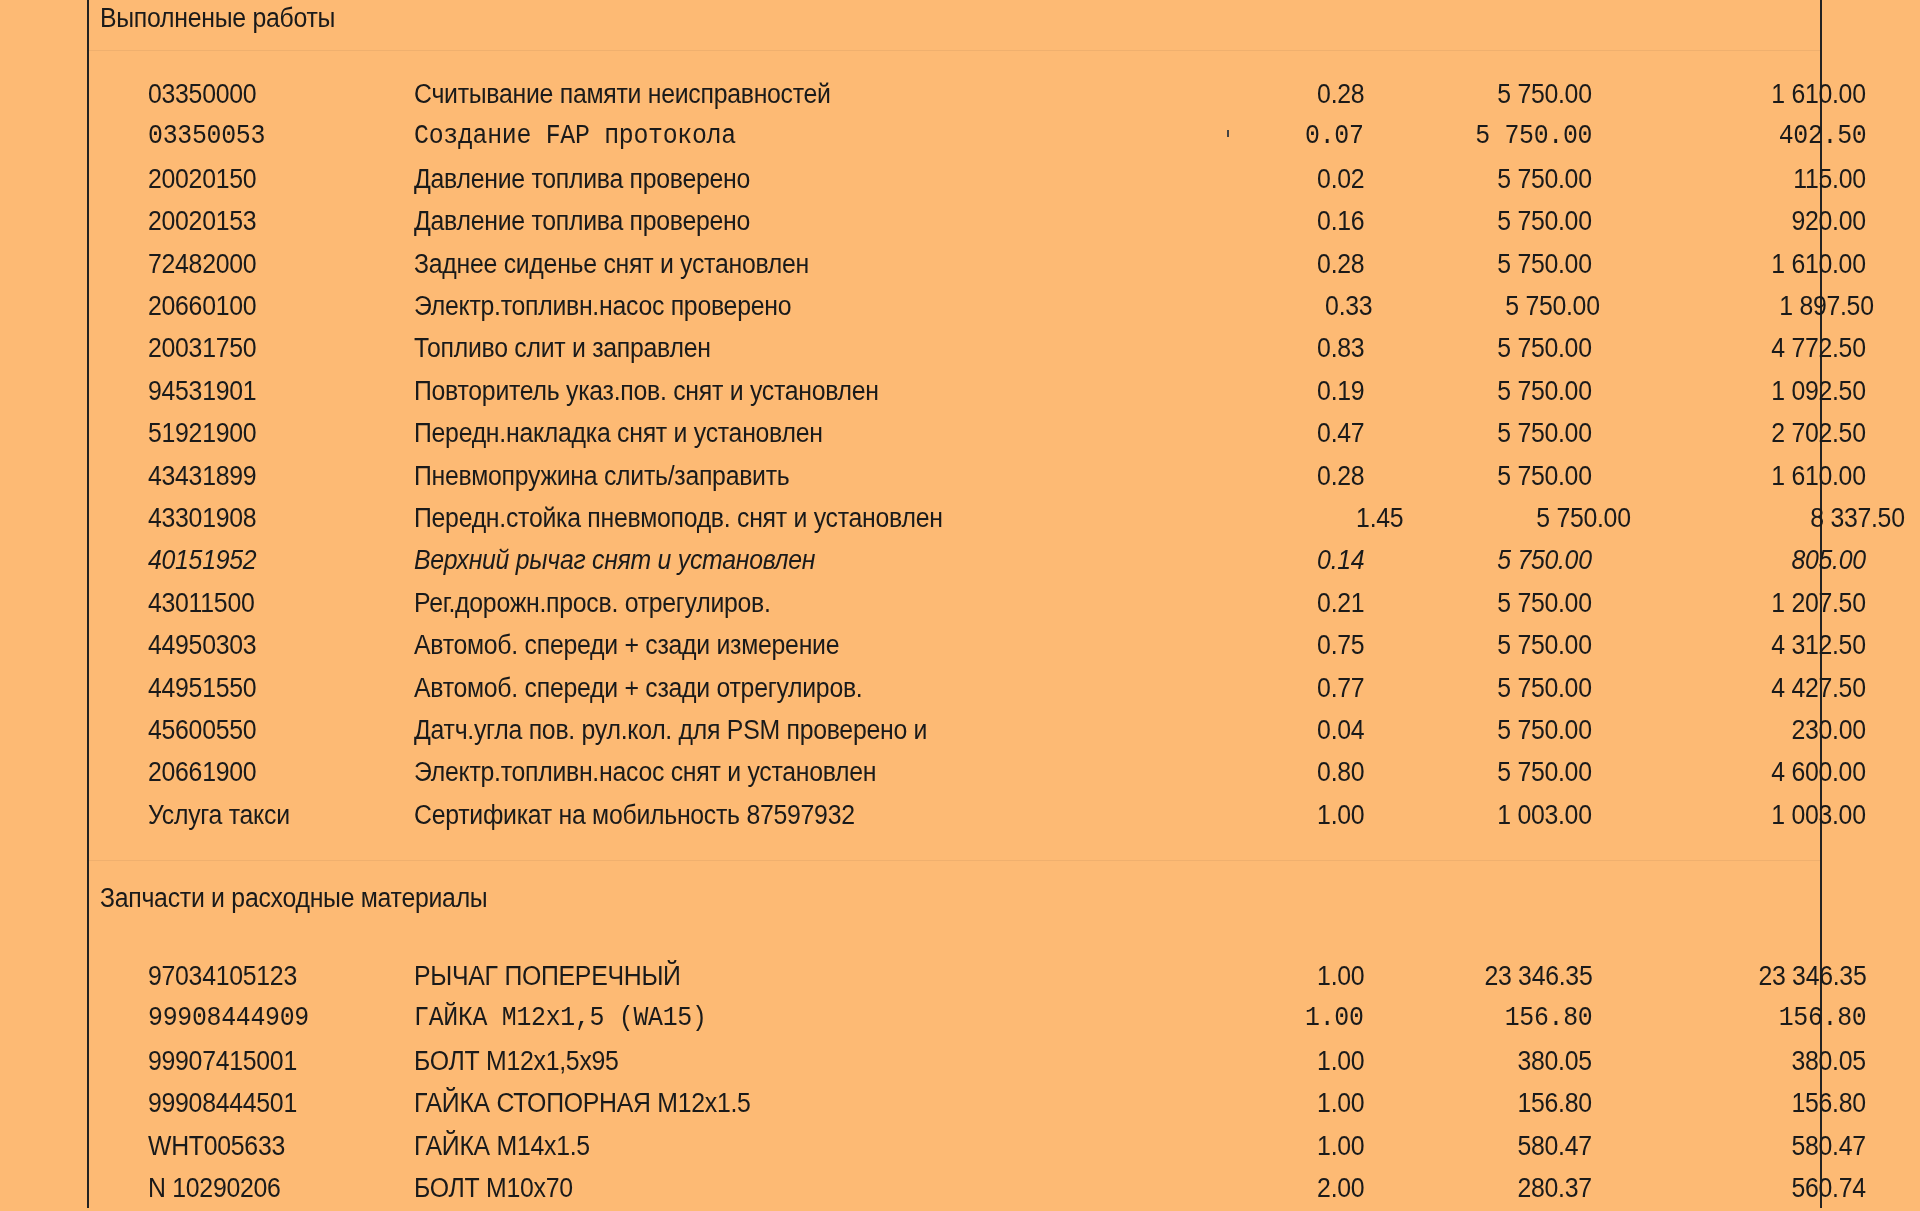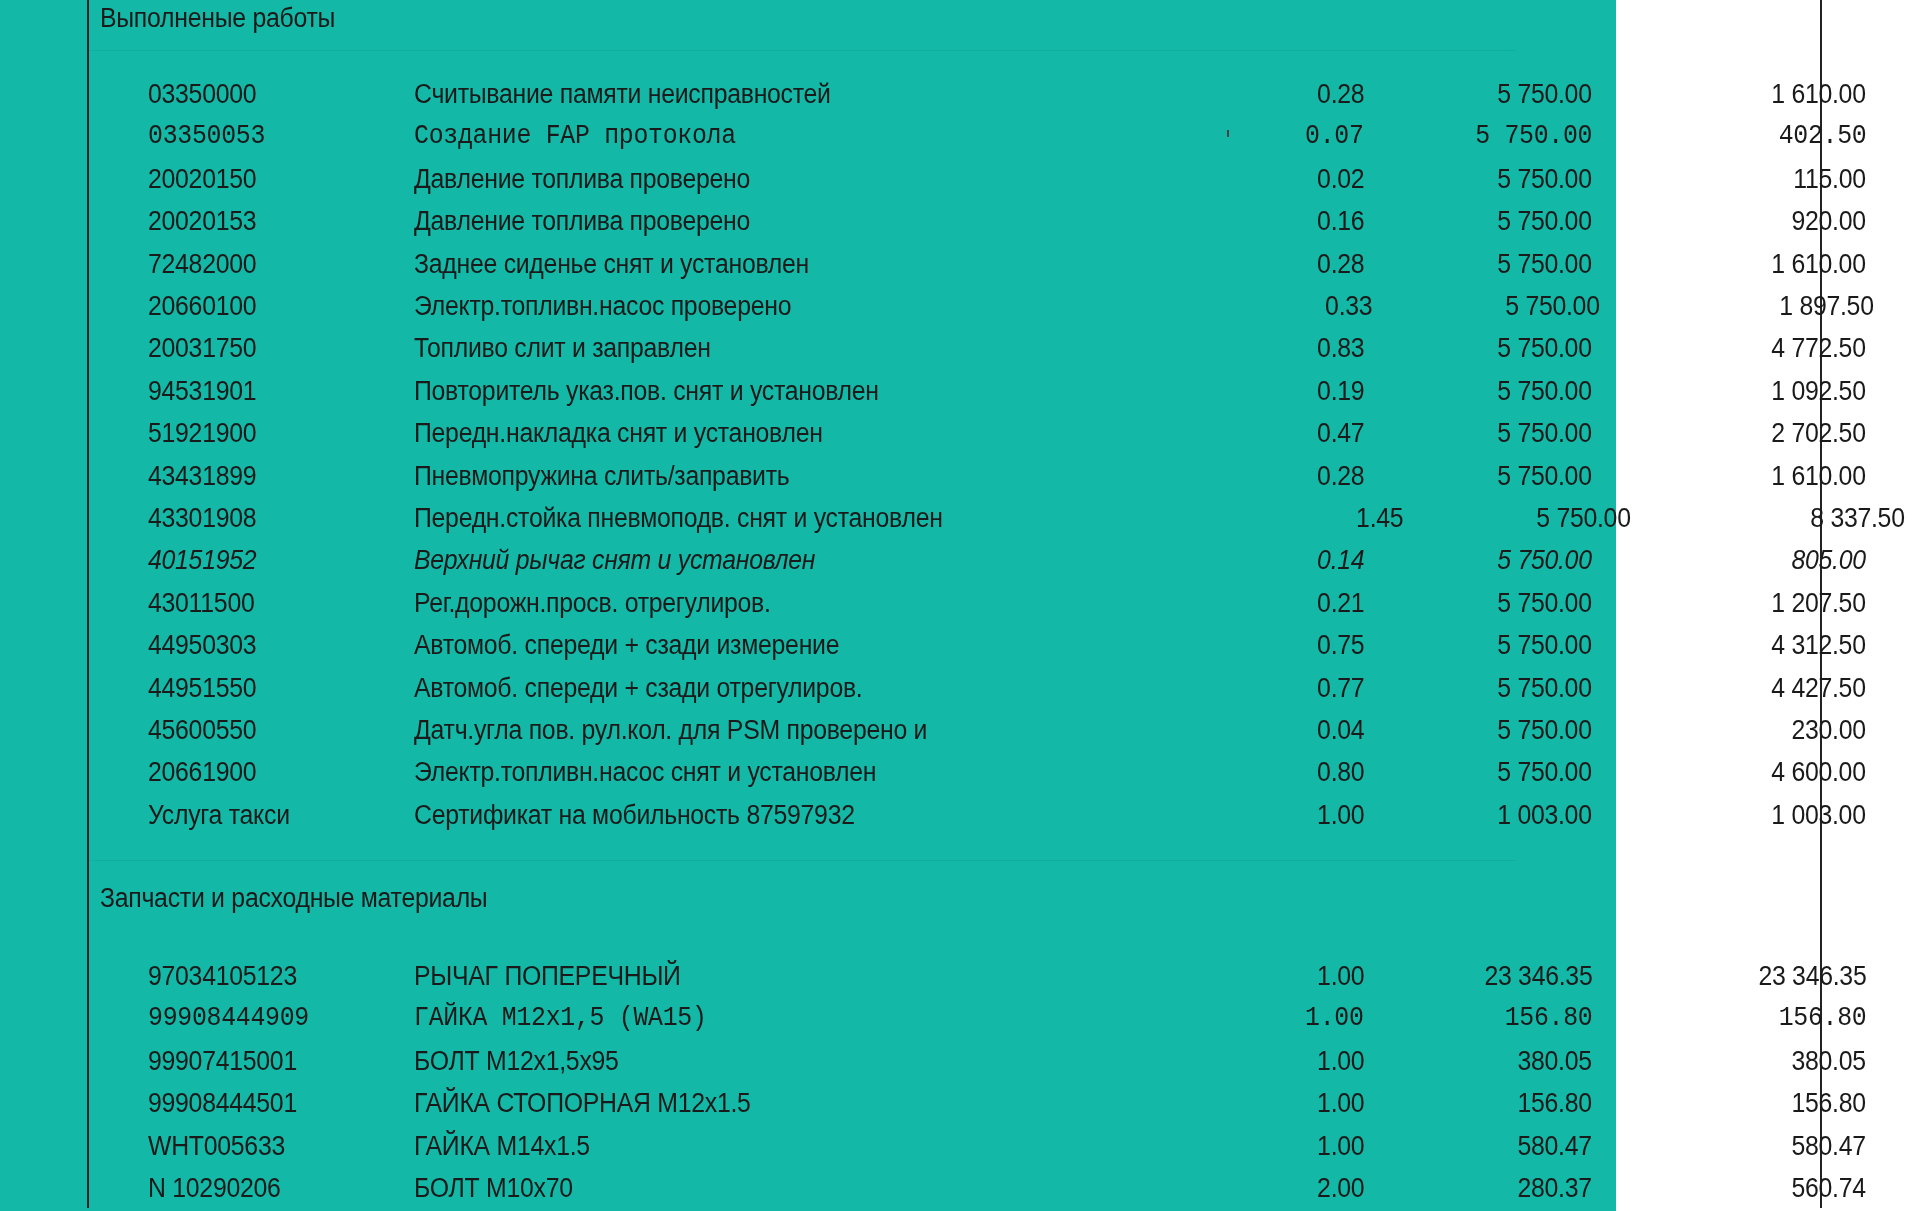--- a/index.html
+++ b/index.html
@@ -11,22 +11,22 @@
       width: 1920px;
       height: 1211px;
       position: relative;
       overflow: hidden;
       font-family: "Liberation Sans", "DejaVu Sans", sans-serif;
       color: #1a1a1a;
     }
     .page {
       position: absolute;
       left: 0; top: 0;
-      width: 1616px; height: 1211px;
-      background: #14b8a6;
+      width: 1920px; height: 1211px;
+      background: #fdba74;
     }
     .scan-noise {
       position: absolute;
       left: 88px; right: 100px;
       height: 1px;
       background: rgba(0,0,0,0.05);
     }
     .frame {
       position: absolute;
       left: 87px;

